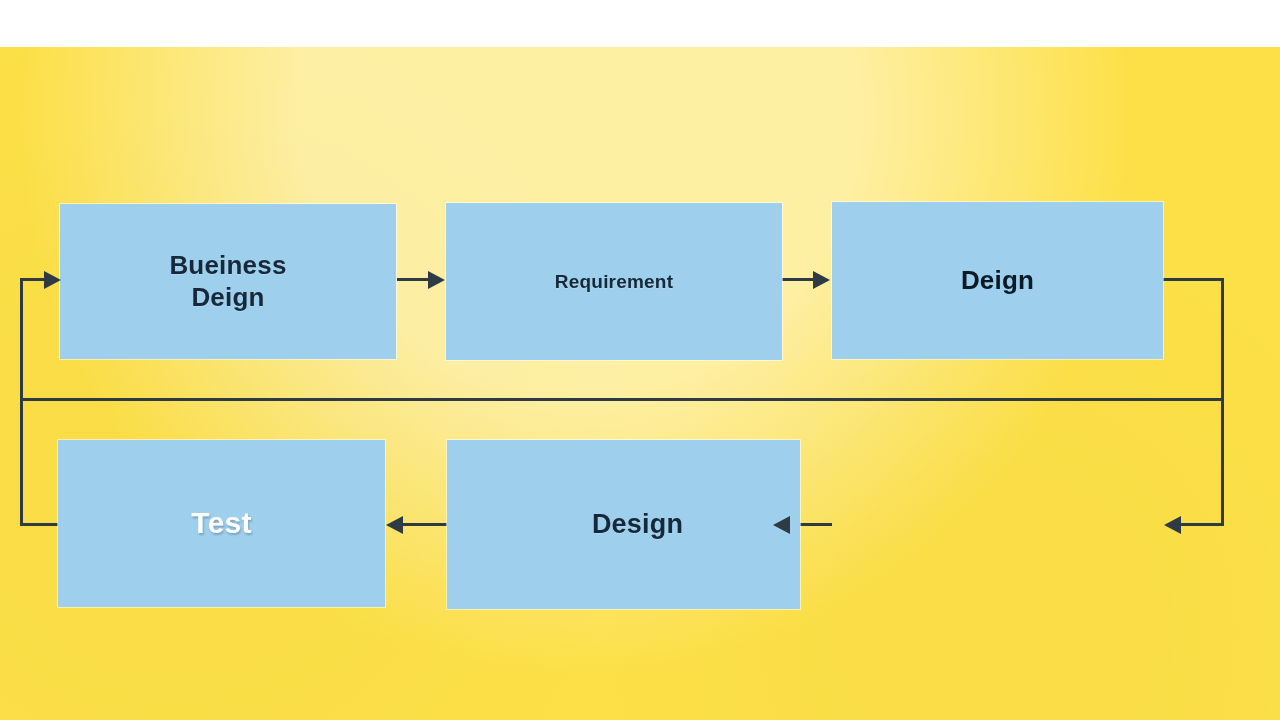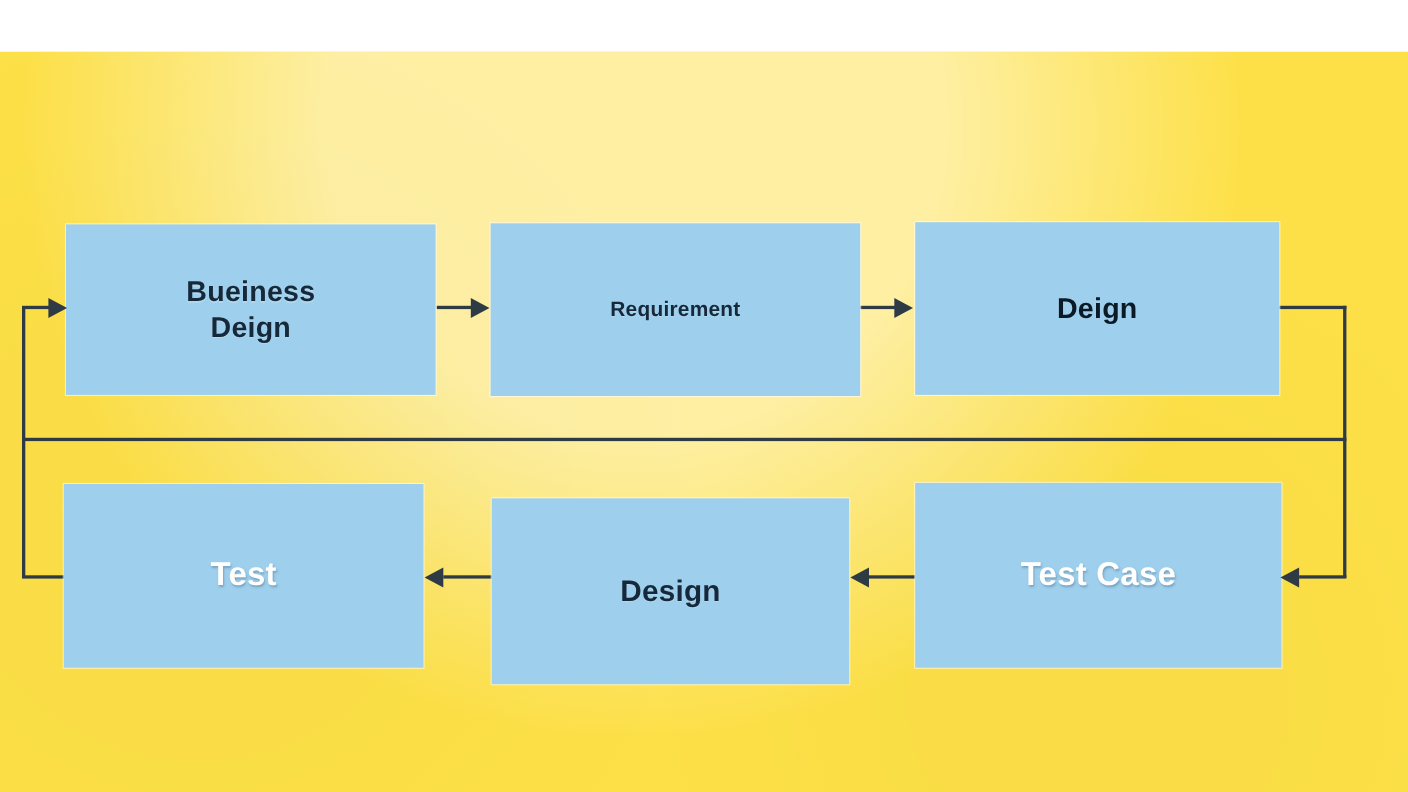--- a/index.html
+++ b/index.html
@@ -132,21 +132,18 @@
   </div>
 
   <div class="node" style="left:832px; top:155px; width:331px; height:157px;">
     <span class="node-label blur-label" style="font-size:26px;">Deign</span>
   </div>
 
   <div class="node" style="left:58px; top:393px; width:327px; height:167px;">
     <span class="node-label light-label" style="font-size:30px;">Test</span>
   </div>
 
-  <div class="node" style="left:447px; top:406px; width:325px; height:169px;">
+  <div class="node" style="left:447px; top:393px; width:325px; height:169px;padding-left:28px;">
     <span class="node-label dark-label" style="font-size:27px;">Design</span>
   </div>
 
-  <div class="node" style="left:832px; top:392px; width:333px; height:168px;">
-    <span class="node-label light-label" style="font-size:30px;">Test Case</span>
-  </div>
 
 </div>
 
 </body></html>

